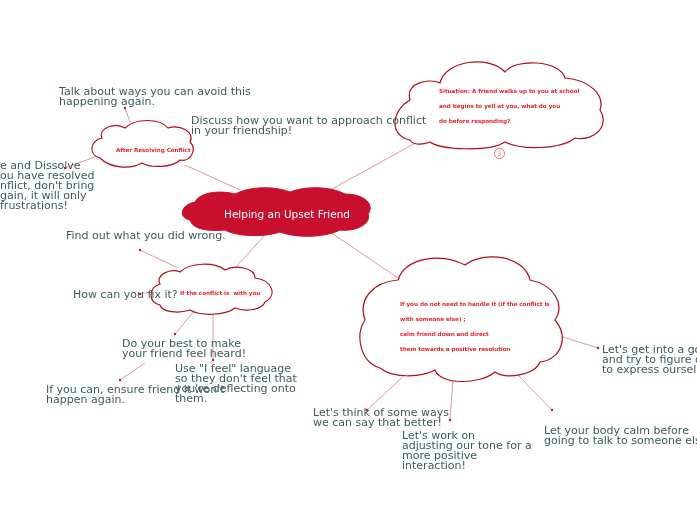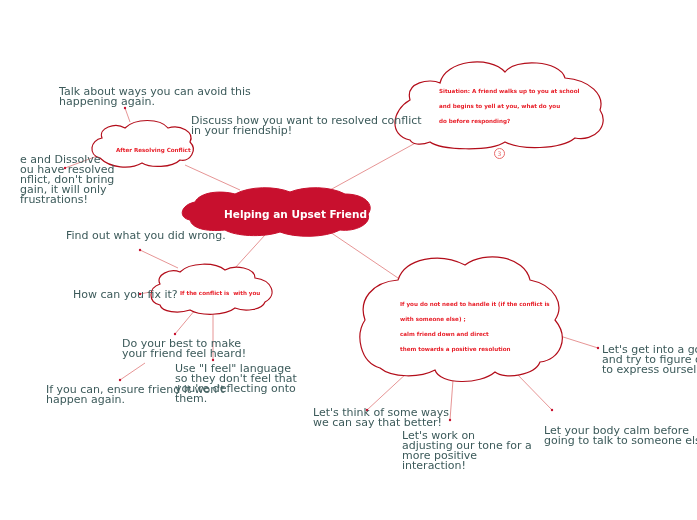--- a/index.html
+++ b/index.html
@@ -1,21 +1,21 @@
 <!DOCTYPE html>
 <html><head>
 <meta charset="utf-8">
 <style>
   html, body { margin:0; padding:0; background:#ffffff; }
   body { width:697px; height:520px; position:relative; overflow:hidden;
          font-family:"DejaVu Sans", sans-serif; }
   svg.links { position:absolute; left:0; top:0; }
   .note { position:absolute; color:#3c5a5a; font-size:11px; line-height:10px; white-space:pre; }
   .cloud-text { position:absolute; color:#e8202a; font-weight:bold; font-size:5.6px; white-space:pre; }
-  .central-text { position:absolute; color:#ffffff; font-weight:bold; font-size:10.5px; }
+  .central-text { position:absolute; color:#ffffff; font-weight:normal; font-size:10.5px; }
   .badge { position:absolute; width:9px; height:9px; border:1px solid #e86a6a; border-radius:50%;
            color:#e86a6a; font-size:6px; line-height:9px; text-align:center; }
 </style>
 </head>
 <body>
 
 <svg class="links" width="697" height="520">
   <g stroke="#e07a7a" stroke-width="0.8" fill="none">
     <line x1="240" y1="190" x2="185" y2="165"></line>
     <line x1="330" y1="190" x2="430" y2="135"></line>
@@ -68,23 +68,23 @@
 <div class="cloud-text" style="left:116px; top:147px;">After Resolving Conflict</div>
 <div class="cloud-text" style="left:180px; top:290px;">If the conflict is  with you</div>
 
 <div class="cloud-text" style="left:400px; top:301px;">If you do not need to handle it (if the conflict is</div>
 <div class="cloud-text" style="left:400px; top:316px;">with someone else) ;</div>
 <div class="cloud-text" style="left:400px; top:331px;">calm friend down and direct</div>
 <div class="cloud-text" style="left:400px; top:346px;">them towards a positive resolution</div>
 
 <div class="note" style="left:59px; top:87px;">Talk about ways you can avoid this
 happening again.</div>
-<div class="note" style="left:191px; top:116px;">Discuss how you want to resolved conflict
+<div class="note" style="left:191px; top:116px;">Discuss how you want to approach conflict
 in your friendship!</div>
-<div class="note" style="left:0px; top:155px;padding-left:20px;">e and Dissolve
+<div class="note" style="left:0px; top:161px;">e and Dissolve
 ou have resolved
 nflict, don't bring
 gain, it will only
 frustrations!</div>
 <div class="note" style="left:66px; top:231px;">Find out what you did wrong.</div>
 <div class="note" style="left:73px; top:290px;">How can you fix it?</div>
 <div class="note" style="left:122px; top:339px;">Do your best to make
 your friend feel heard!</div>
 <div class="note" style="left:175px; top:364px;">Use "I feel" language
 so they don't feel that

